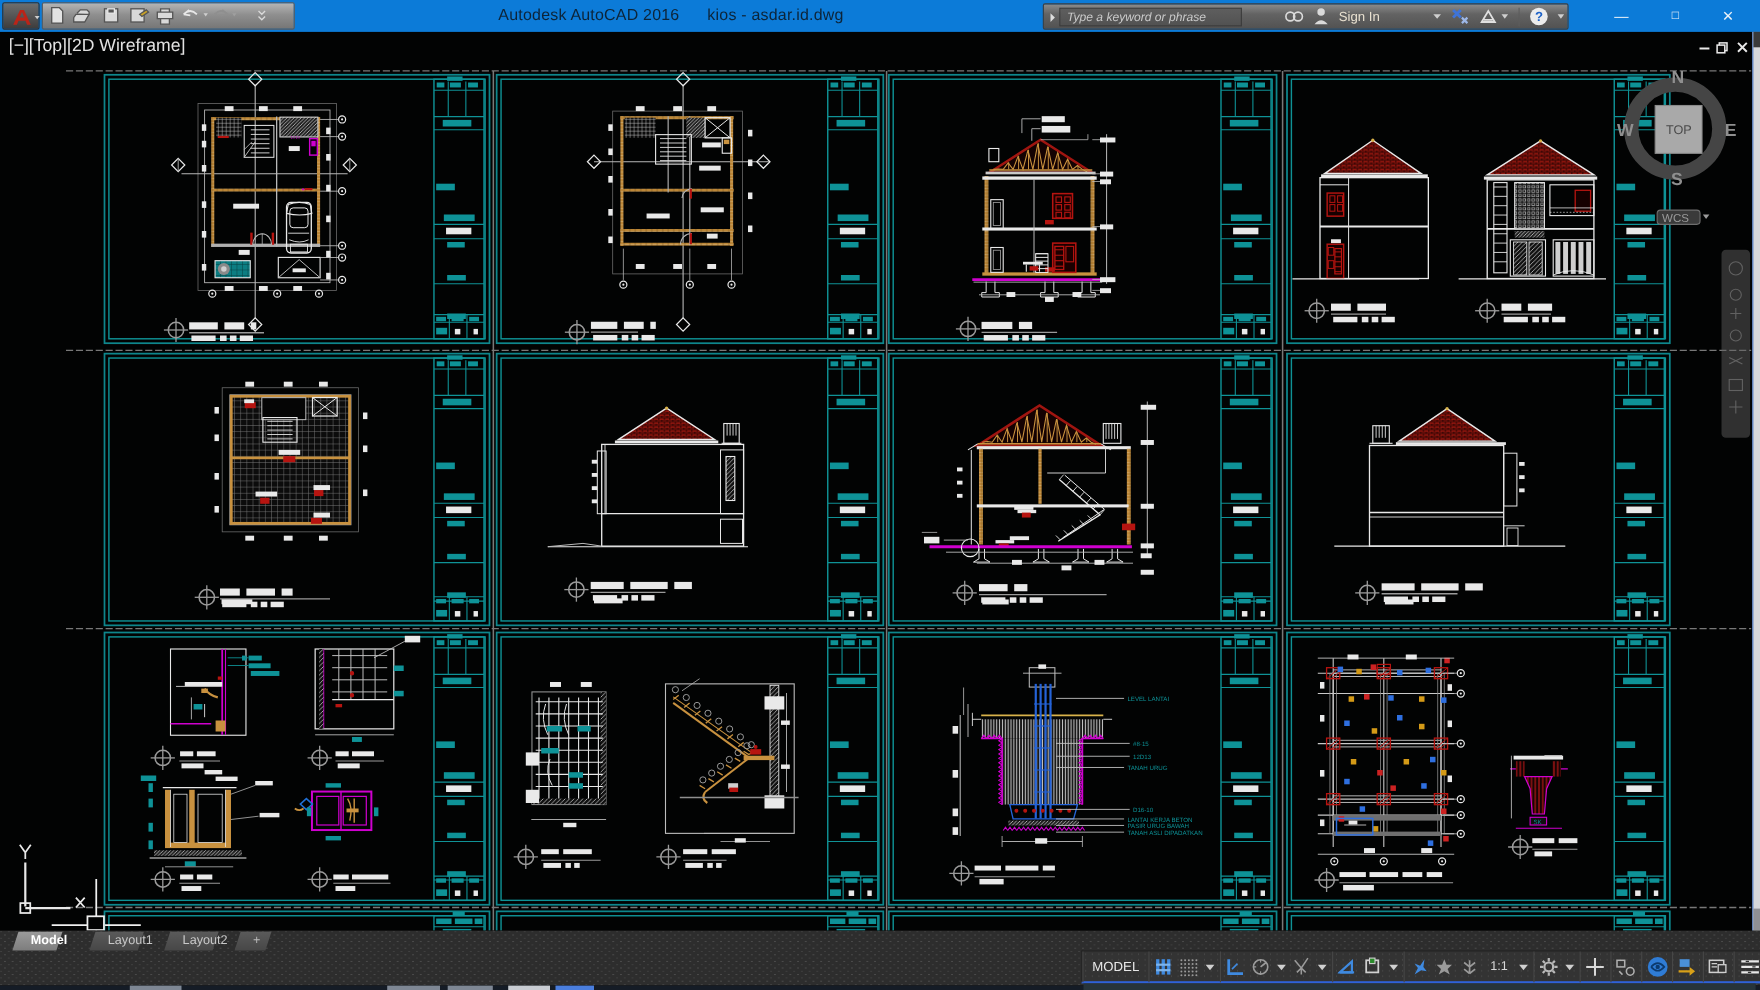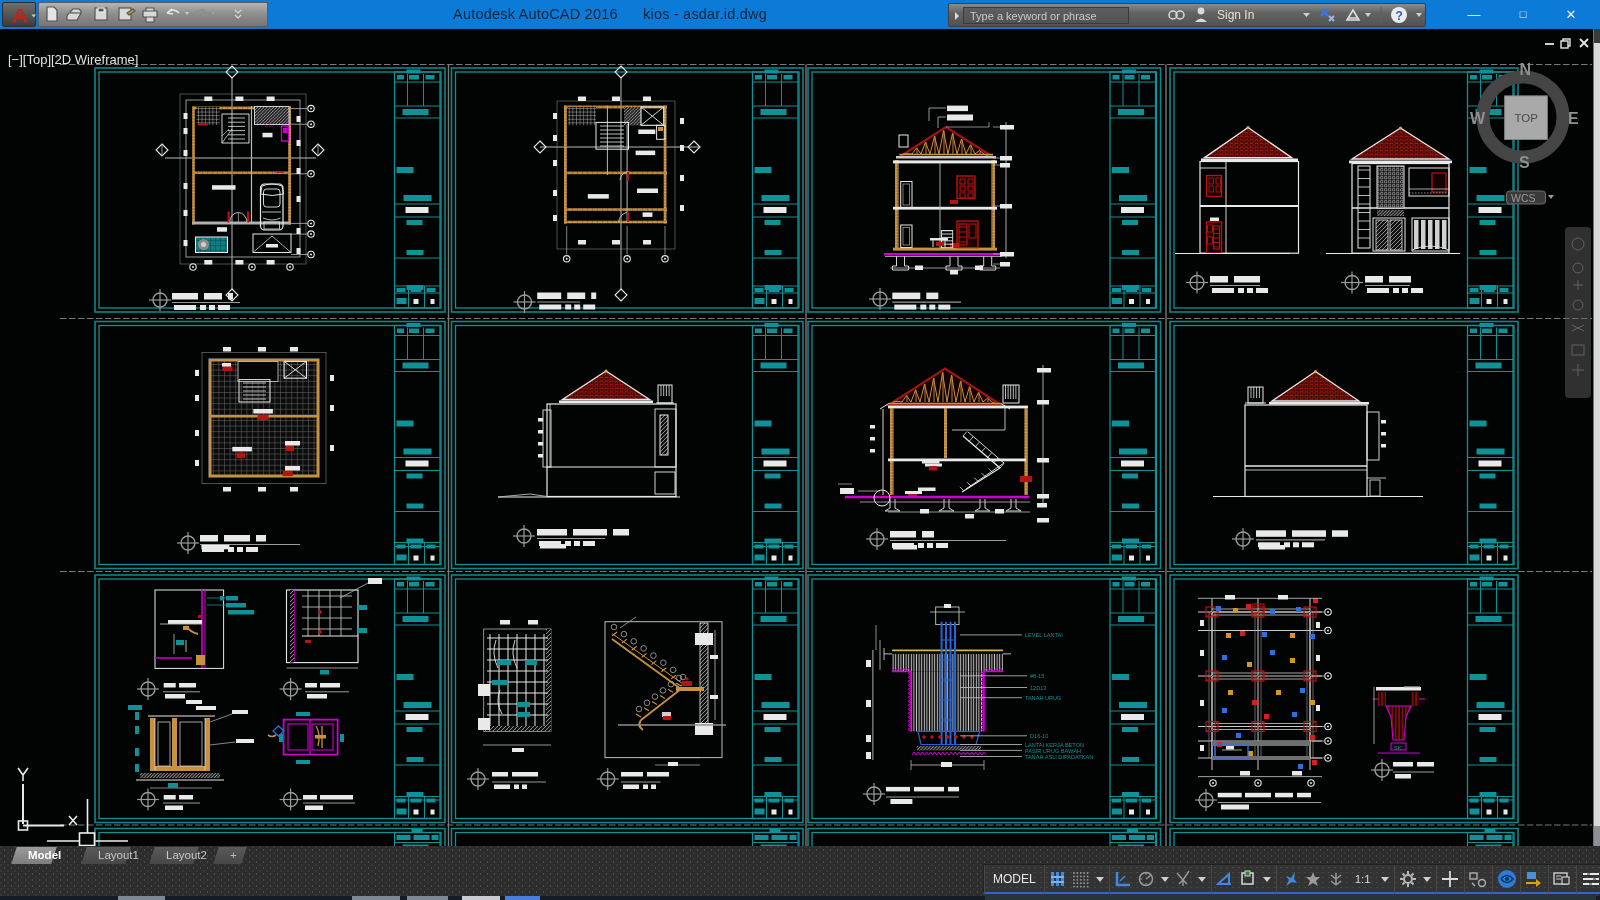--- a/index.html
+++ b/index.html
@@ -3,23 +3,23 @@
 <style>
 *{margin:0;padding:0;box-sizing:border-box}
 html,body{width:1600px;height:900px;overflow:hidden;background:#000;font-family:"Liberation Sans",sans-serif;-webkit-font-smoothing:antialiased}
 #root{position:absolute;top:0;left:0;width:1308px;height:900px}
 .abs{position:absolute}
 #titlebar{top:0;left:0;width:1600px;height:29px;background:#0c7bd8}
 #qat{top:2px;left:38px;width:230px;height:25px;background:linear-gradient(#b5b5b5,#8f8f8f 45%,#767676);border:1px solid #5c5c5c;border-radius:2px;display:flex;align-items:center}
 #alogo{top:2px;left:2px;width:34px;height:25px;background:linear-gradient(#6e6e6e,#3c3c3c);border:1px solid #2e2e2e;border-radius:2px}
 #apptitle{top:6px;left:0;width:1220px;text-align:center;color:#0d2438;font-size:14.5px;letter-spacing:.2px}
 #rtools{top:3px;left:948px;width:478px;height:24px;background:linear-gradient(#8b8b8b,#636363 40%,#525252);border:1px solid #3e3e3e;border-radius:2px;display:flex;align-items:center}
-#searchbox{position:absolute;left:14px;top:3px;width:166px;height:17px;background:linear-gradient(#5e5e5e,#525252);border:1px solid #3a3a3a;color:#cacaca;font-size:11px;padding:1px 6px;line-height:15px}
+#searchbox{position:absolute;left:14px;top:3px;width:166px;height:17px;background:linear-gradient(#5e5e5e,#525252);border:1px solid #3a3a3a;color:#cacaca;font-style:italic;font-size:11px;padding:1px 6px;line-height:15px}
 .wbtn{position:absolute;top:0;width:46px;height:29px;color:#eef3f8;text-align:center;line-height:29px;font-size:13px}
-#vplabel{top:52px;left:8px;color:#e2e2e2;font-size:13px;z-index:6}
+#vplabel{top:33px;left:8px;color:#e2e2e2;font-size:16px;z-index:6}
 #dwgbtns{z-index:6}
 #tabbar{top:846px;left:0;width:1600px;height:50px;background:#2d2d2d;background-image:radial-gradient(#4d4d4d 0.9px,transparent 1px),radial-gradient(#404040 0.9px,transparent 1px);background-size:7px 6px,7px 6px;background-position:1px 1px,4.5px 4px}
 .tab{position:absolute;top:847px;height:17px;padding:0 14px;font-size:11.5px;line-height:17px;color:#c8c8c8;background:linear-gradient(#5a5a5a,#474747);border-radius:0 0 0 0;transform:skewX(-18deg)}
 .tab span{display:inline-block;transform:skewX(18deg)}
 .tab.active{background:linear-gradient(#9b9b9b,#7d7d7d);color:#fff;font-weight:bold}
 #statusbar{position:absolute;top:864px;left:983px;height:30px;display:flex;align-items:center;background:#333;background-image:radial-gradient(#454545 0.8px,transparent 0.9px);background-size:6px 5px;border:1px solid #222;border-bottom:2px solid #2f62d8;border-right:2px solid #2f62d8}
 .sgroup{height:28px;display:flex;align-items:center;padding:0 2px;border-right:1px solid #474747}
 .sico{width:21px;height:21px;margin:0 1px;display:flex;align-items:center;justify-content:center}
 #taskbar{top:896px;left:0;width:1600px;height:4px;background:#151c26}
 svg text{font-family:"Liberation Sans",sans-serif}

